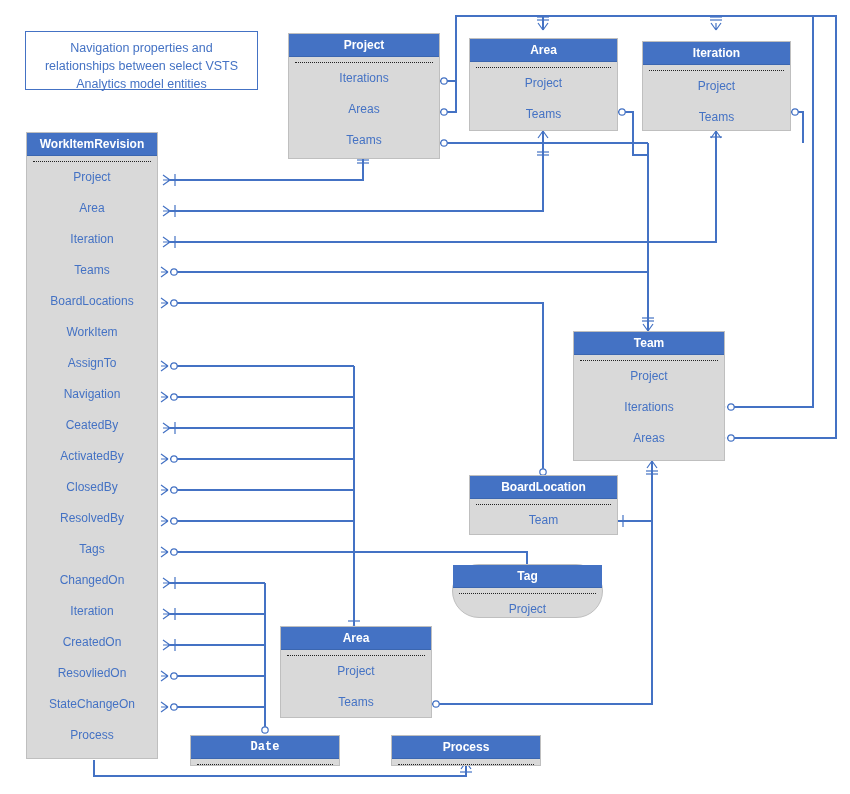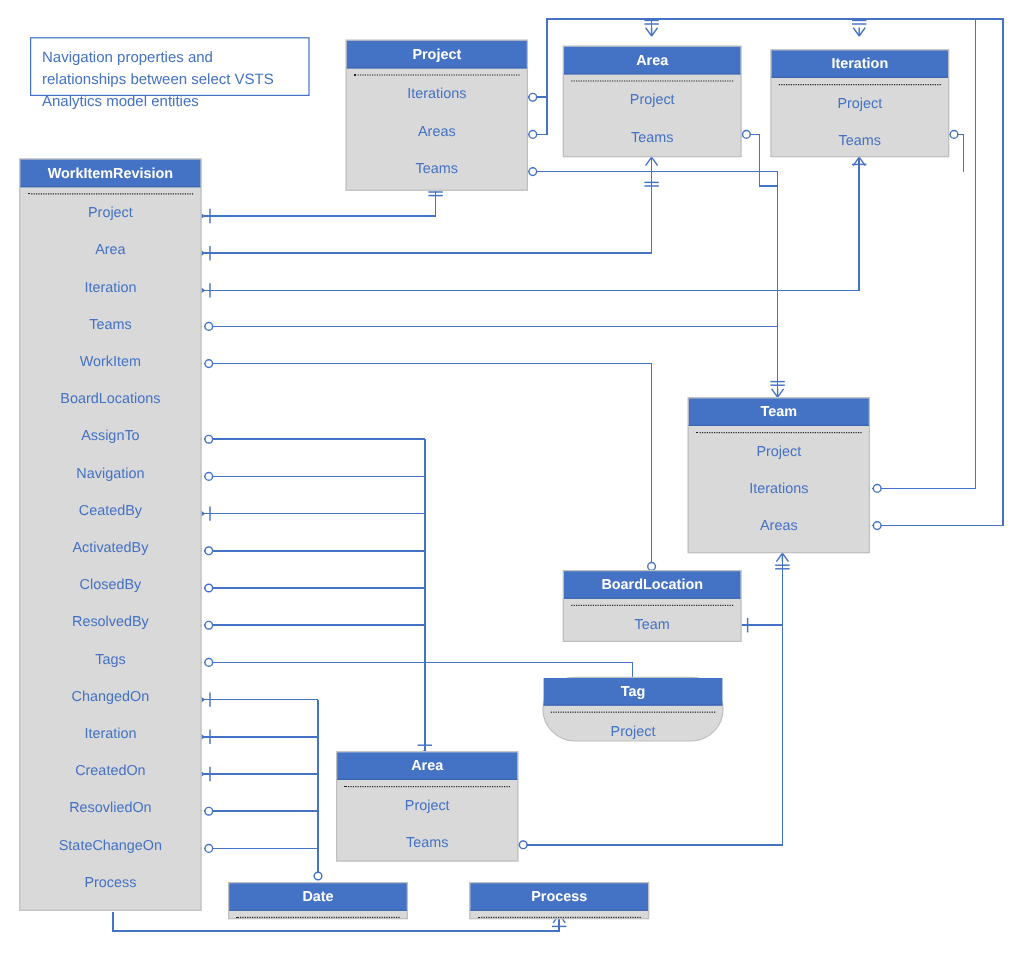--- a/index.html
+++ b/index.html
@@ -232,34 +232,34 @@
       </g>
 
       <g>
         <path d="M466,762 L461,769 M466,762 L471,769 M466,762 L466,769"></path>
         <path d="M460,772 L472,772"></path>
       </g>
 
     </g>
   </svg>
 
-  <div class="note" style="left:25px;top:31px;width:233px;height:49px;">Navigation properties and
+  <div class="note" style="left:25px;top:31px;width:233px;height:59px;text-align:center;">Navigation properties and
 relationships between select VSTS
 Analytics model entities</div>
 
-  <div class="ent big" style="left:16px;top:132px;width:152px;height:627px;">
+  <div class="ent big" style="left:26px;top:132px;width:132px;height:627px;">
     <div class="hdr">WorkItemRevision</div>
     <div class="sep"></div>
     <div class="rows">
       <div class="row">Project</div>
       <div class="row">Area</div>
       <div class="row">Iteration</div>
       <div class="row">Teams</div>
+      <div class="row">BoardLocations</div>
       <div class="row">WorkItem</div>
-      <div class="row">BoardLocations</div>
       <div class="row">AssignTo</div>
       <div class="row">Navigation</div>
       <div class="row">CeatedBy</div>
       <div class="row">ActivatedBy</div>
       <div class="row">ClosedBy</div>
       <div class="row">ResolvedBy</div>
       <div class="row">Tags</div>
       <div class="row">ChangedOn</div>
       <div class="row">Iteration</div>
       <div class="row">CreatedOn</div>
@@ -325,21 +325,21 @@
 
   <div class="ent" style="left:280px;top:626px;width:152px;height:92px;">
     <div class="hdr">Area</div>
     <div class="sep"></div>
     <div class="rows">
       <div class="row">Project</div>
       <div class="row">Teams</div>
     </div>
   </div>
 
-  <div class="ent" style="left:190px;top:735px;width:150px;height:31px;">
+  <div class="ent" style="left:190px;top:735px;width:150px;height:31px;font-family:Liberation Mono, monospace;">
     <div class="hdr">Date</div>
     <div class="sep"></div>
   </div>
 
   <div class="ent" style="left:391px;top:735px;width:150px;height:31px;">
     <div class="hdr">Process</div>
     <div class="sep"></div>
   </div>
 
 </div>

